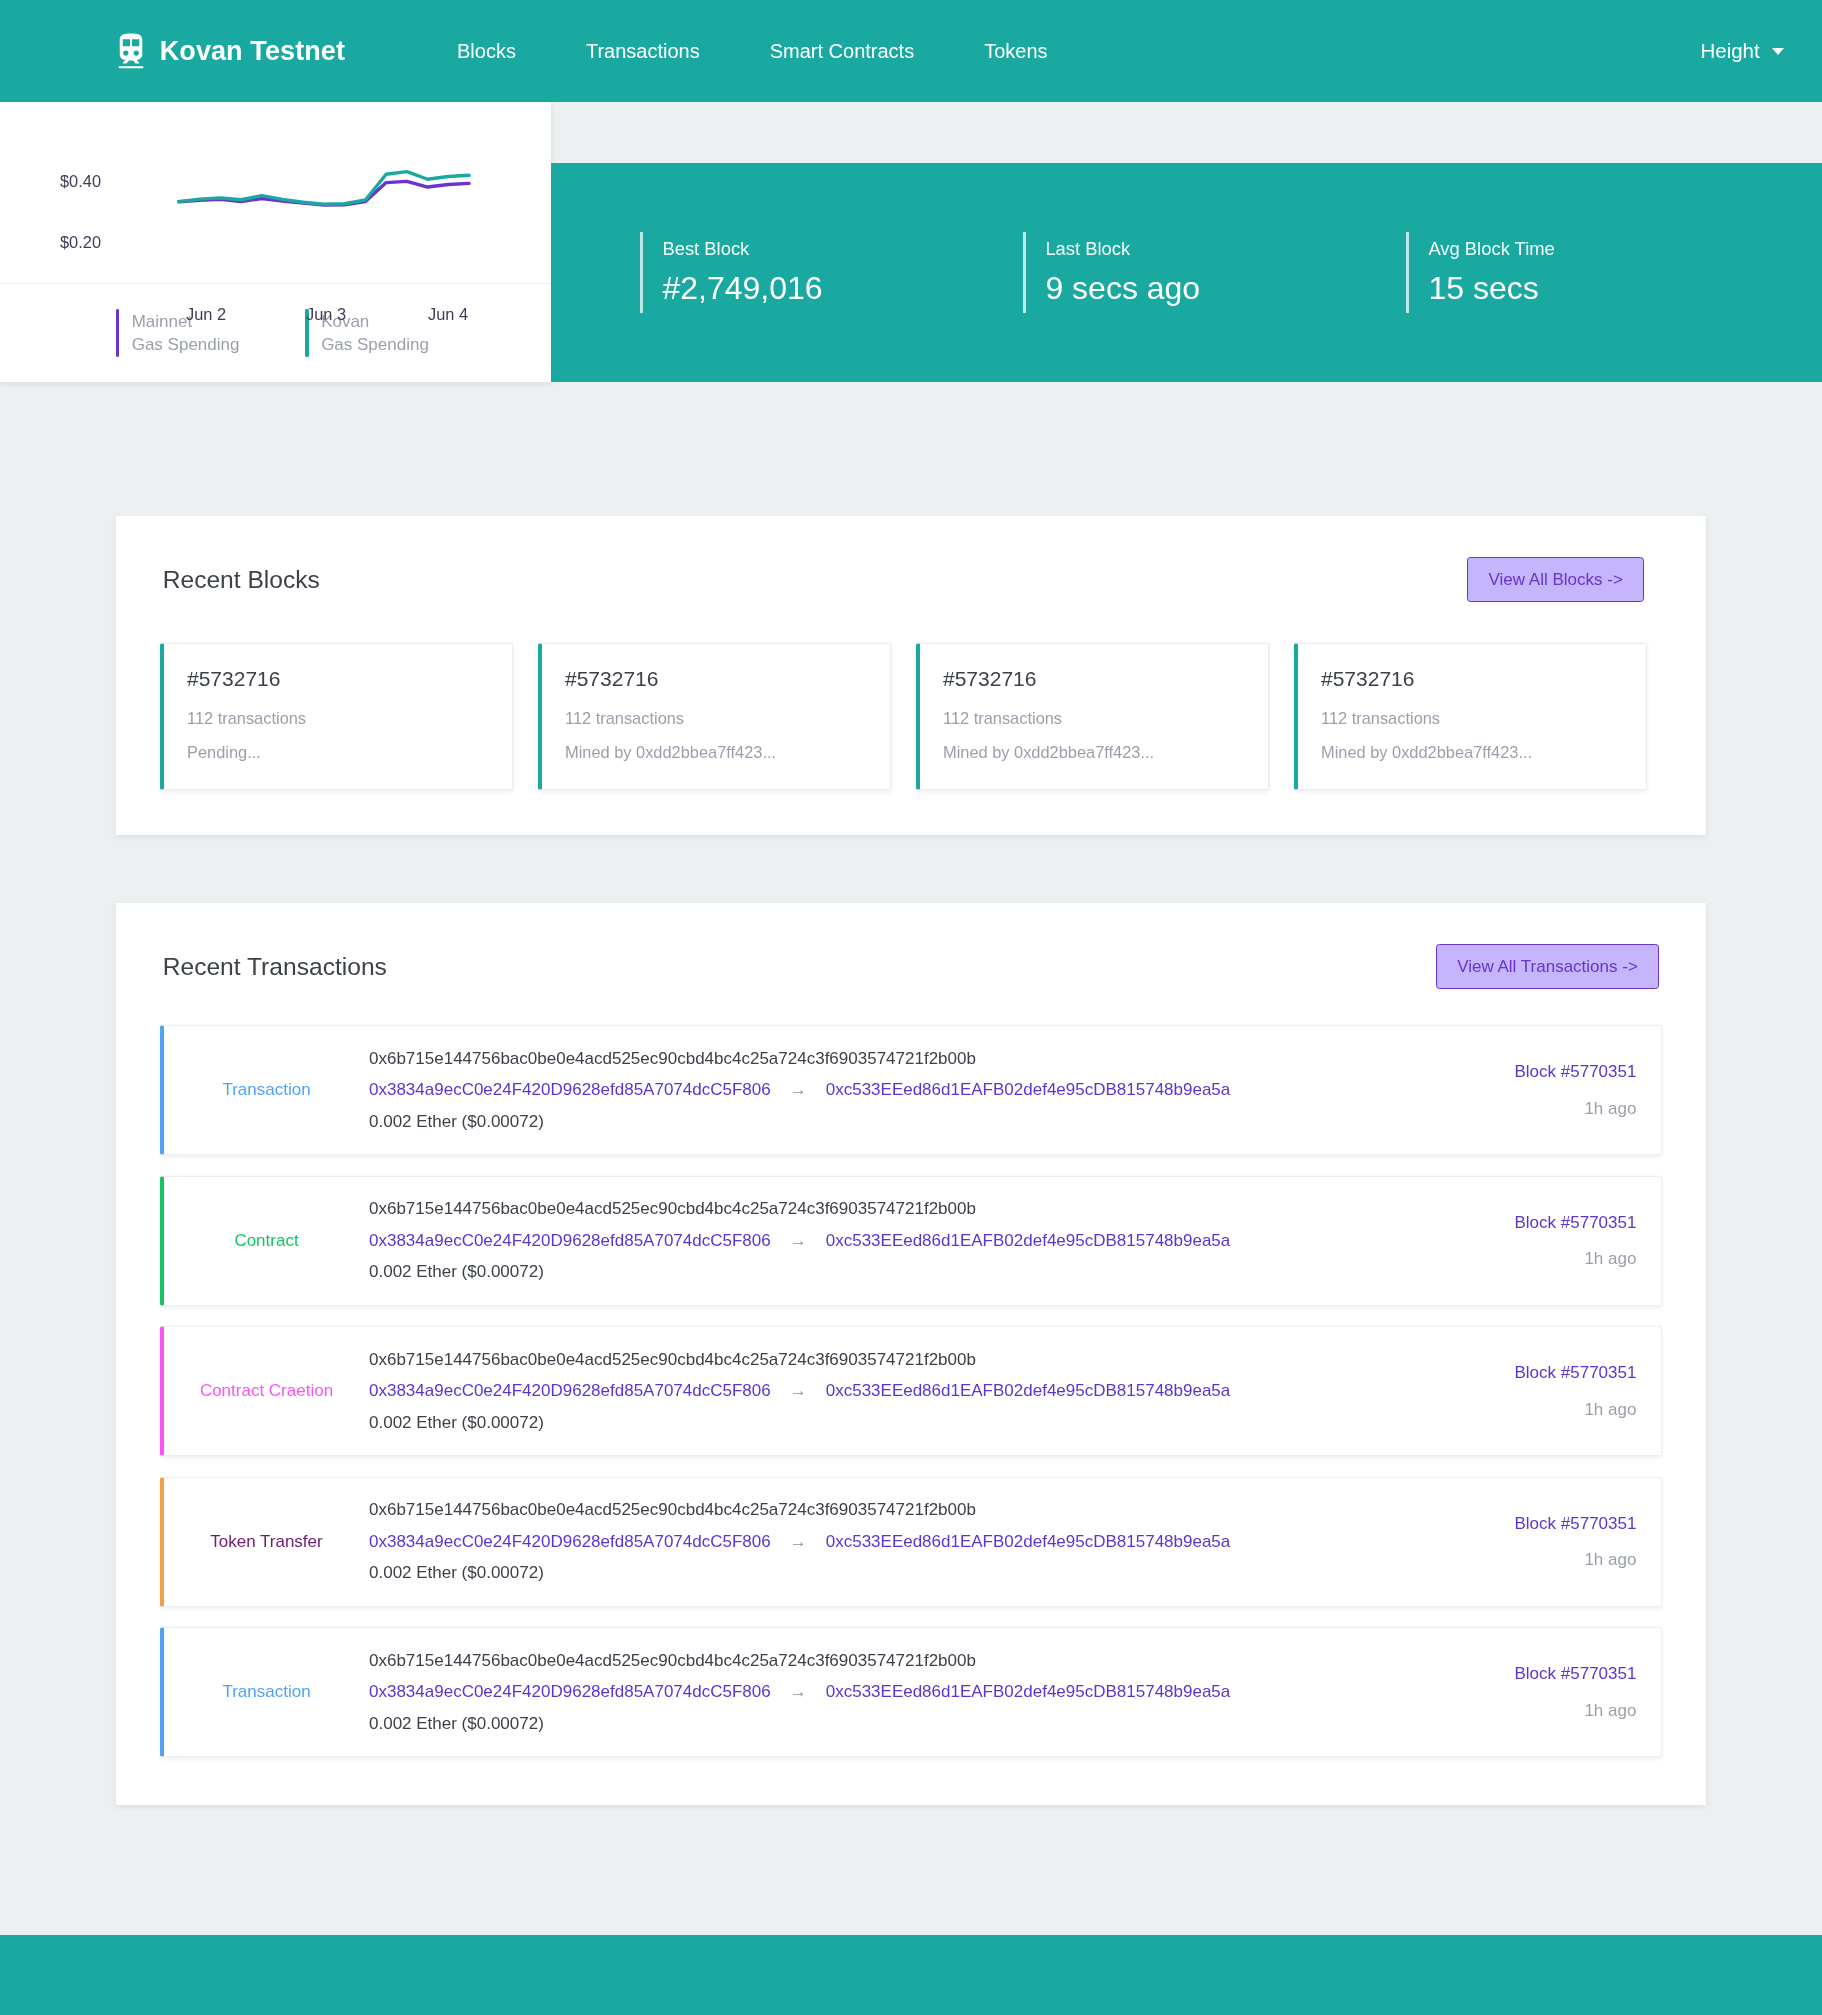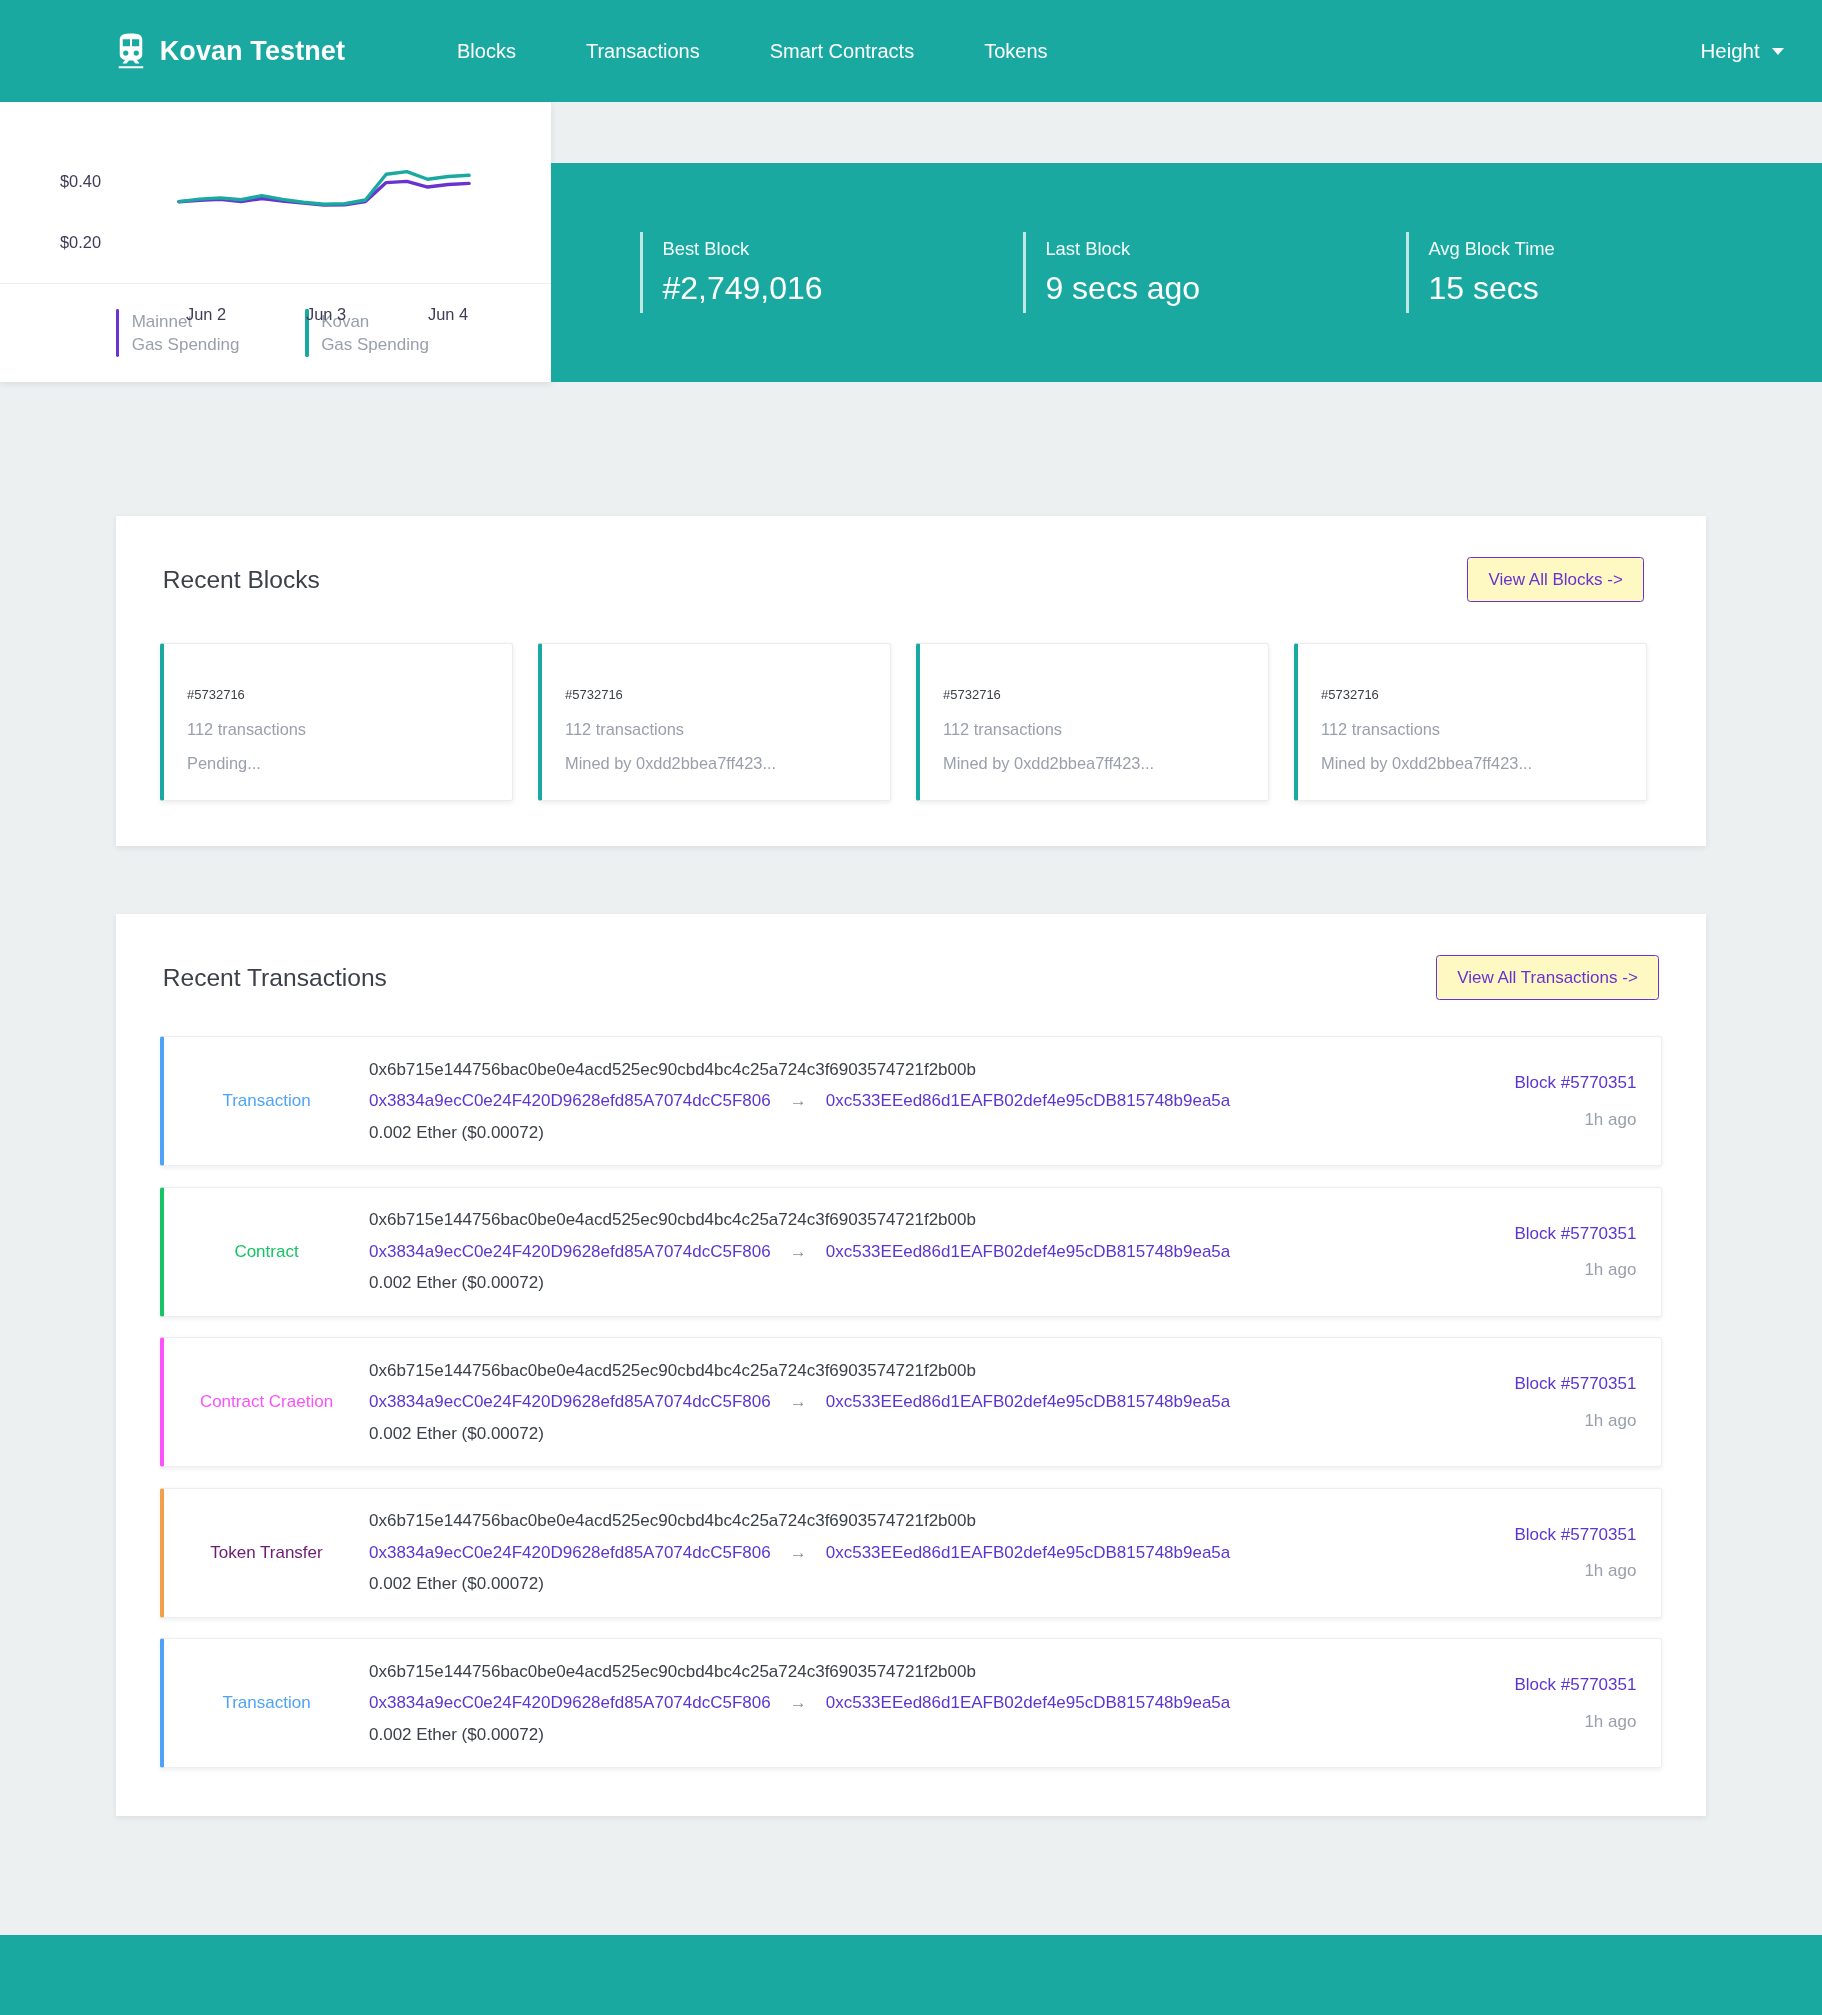--- a/index.html
+++ b/index.html
@@ -156,21 +156,21 @@
     display: flex;
     align-items: center;
     justify-content: space-between;
     padding: 0 2.7px;
   }
   .panel-title { font-size: 24.6px; color: #3c4049; font-weight: normal; }
   .ghost-btn {
     border: 1px solid #6a33cf;
     border-radius: 3.4px;
     color: #6a33cf;
-    background: #fef9c3;
+    background: #c4b5fd;
     font-size: 17px;
     font-family: "Liberation Sans", sans-serif;
     padding: 11.6px 20.5px;
     cursor: pointer;
     white-space: nowrap;
   }
 
   
   .block-grid {
     display: flex;
@@ -180,21 +180,21 @@
   .block-card {
     flex: 1;
     background: #ffffff;
     border: 0.7px solid #eaecef;
     border-left: 4.8px solid #1aa9a0;
     border-radius: 2.7px;
     box-shadow: 0 1.4px 4.8px rgba(20,30,50,0.08);
     padding: 23px 23px 27px 23px;
     min-height: 137px;
   }
-  .block-num { font-size: 13px; color: #3c4049; margin-bottom: 18px; margin-top: 20px; }
+  .block-num { font-size: 21px; color: #3c4049; margin-bottom: 18px; }
   .block-meta { font-size: 16.4px; color: #9aa0ab; margin-bottom: 15px; }
   .block-meta:last-child { margin-bottom: 0; }
 
   
   .tx-list { margin-top: 36px; display: flex; flex-direction: column; gap: 20.5px; }
   .tx-row {
     background: #ffffff;
     border: 0.7px solid #eceef1;
     border-left: 4.8px solid #4fa3f7;
     border-radius: 2.7px;

